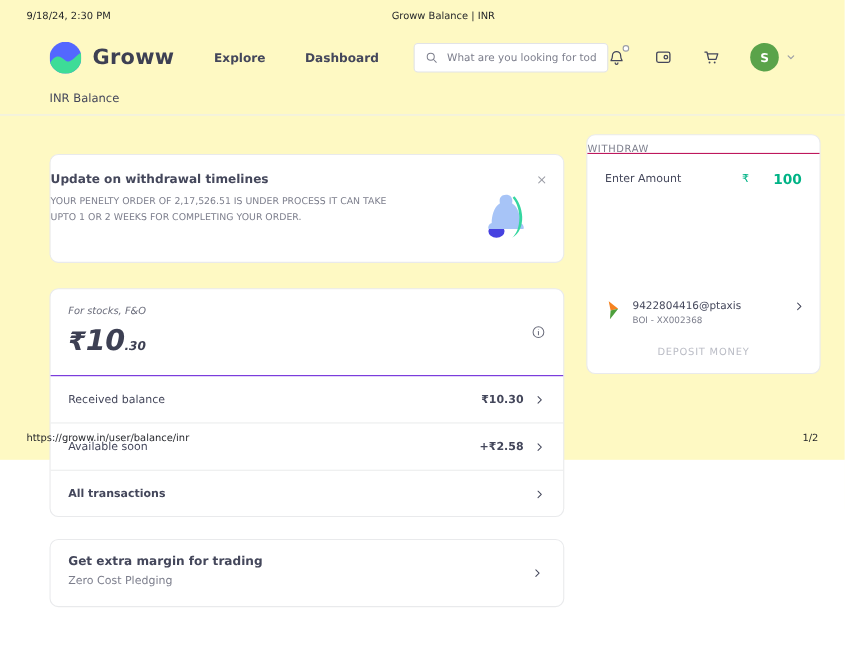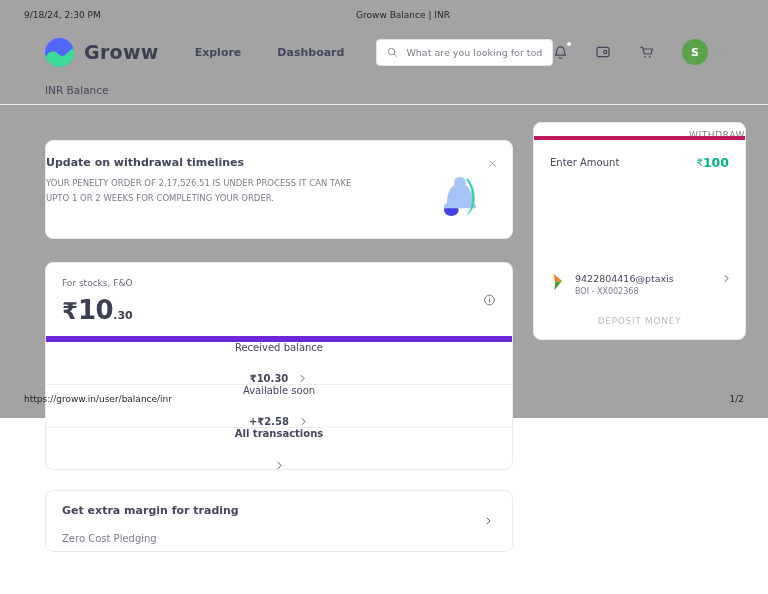--- a/index.html
+++ b/index.html
@@ -1,17 +1,17 @@
 <!DOCTYPE html>
 <html><head>
 <meta charset="utf-8">
 <style>
   * { margin:0; padding:0; box-sizing:border-box; }
   html,body { width:768px; height:594px; background:#fff; font-family:"DejaVu Sans","Liberation Sans",sans-serif; color:#44475b; overflow:hidden; }
-  .canvas { position:relative; width:768px; height:418px; background:#a3a3a3; }
+  .canvas { position:relative; width:768px; height:418px; background:#fef9c3; }
 
   
   .print-header { position:absolute; top:10px; left:24px; right:24px; height:12px; font-size:9px; color:#1f2126; }
   .ph-title { position:absolute; left:50%; transform:translateX(-50%);padding-left:38px; }
   .print-footer { position:absolute; bottom:12px; left:24px; right:24px; height:12px; font-size:9px; color:#1f2126; }
   .pf-page { position:absolute; right:0; top:0; }
 
   
   .app-header { position:absolute; top:33px; left:45px; right:44px; height:38px; display:flex; align-items:center; }
   .logo-wrap { display:flex; align-items:center; cursor:pointer; }
@@ -34,48 +34,48 @@
 
   
   .notice-card { left:45px; top:140px; width:468px; height:99px; padding:15px 0; }
   .notice-title { font-size:11px; font-weight:bold; color:#44475b; }
   .notice-body { margin-top:7px; width:330px; font-size:8.5px; line-height:1.75; color:#7c7e8c; }
   .notice-close { position:absolute; top:13px; right:14px; cursor:pointer; }
   .notice-bell { position:absolute; right:26px; top:30px; }
 
   
   .balance-card { left:45px; top:262px; width:468px; height:208px; }
-  .balance-top { position:relative; height:79px; padding:15px 16px; border-bottom:6px solid #6d28d9; }
+  .balance-top { position:relative; height:79px; padding:15px 16px; border-bottom:1px solid #6d28d9;font-style:italic; }
   .balance-label { font-size:9px; color:#696b7a; }
   .balance-amount { margin-top:7px; color:#3d4053; }
   .rupee-big { font-size:23px; font-weight:bold; }
   .amount-major { font-size:26px; font-weight:bold; letter-spacing:-0.5px; }
   .amount-minor { font-size:11px; font-weight:bold; }
   .info-btn { position:absolute; right:16px; top:50%; transform:translateY(-50%); cursor:pointer; display:flex; }
-  .b-row { height:43px; display:flex; align-items:center; justify-content:space-between; padding:0 16px; border-bottom:1px solid #eceded; cursor:pointer;flex-direction:column; }
+  .b-row { height:43px; display:flex; align-items:center; justify-content:space-between; padding:0 16px; border-bottom:1px solid #eceded; cursor:pointer; }
   .b-row:last-child { border-bottom:none; }
   .b-row-label { font-size:10px; color:#44475b; }
   .b-row:last-child .b-row-label { font-weight:600; }
   .b-row-right { display:flex; align-items:center; gap:9px; }
   .b-row-value { font-size:10px; font-weight:600; color:#44475b; }
 
   
   .margin-card { left:45px; top:490px; width:468px; height:62px; padding:13px 16px; }
   .margin-title { font-size:11px; font-weight:bold; color:#44475b; }
-  .margin-sub { margin-top:16px; font-size:10px; color:#7c7e8c; }
+  .margin-sub { margin-top:6px; font-size:10px; color:#7c7e8c; }
   .margin-chevron { position:absolute; right:18px; top:50%; transform:translateY(-50%); display:flex; }
 
   
   .withdraw-card { left:533px; top:122px; width:213px; height:218px; }
-  .tab-clip { height:17px; overflow:hidden; text-align:right; border-bottom:4px solid #be185d; }
+  .tab-clip { height:17px; overflow:hidden; text-align:left; border-bottom:1px solid #be185d; }
   .tab-clip span { display:inline-block; margin-top:-6px; font-size:9px; letter-spacing:0.6px; color:#7c7e8c; }
   .amount-row { display:flex; align-items:center; padding:15px 16px 0 16px; }
   .amount-label { flex:1; font-size:10px; color:#44475b; }
   .cur-green { font-size:10px; color:#00b386; }
-  .amount-green { font-size:12.5px; font-weight:bold; color:#00b386; }
+  .amount-green { font-size:12.5px; font-weight:bold; color:#00b386; margin-left:22px; }
   .chip-row { display:flex; justify-content:flex-end; padding:17px 14px 0 0; }
   .chip { border:1px solid #00b386; border-radius:11px; padding:3px 9px; font-size:8px; color:#44475b; cursor:pointer; background:#fff; }
   .upi-row { position:absolute; left:16px; right:13px; top:150px; display:flex; align-items:flex-start; cursor:pointer; }
   .upi-texts { margin-left:10px; }
   .upi-id { font-size:9.5px; color:#44475b; }
   .upi-bank { margin-top:3px; font-size:8px; color:#7c7e8c; }
   .upi-chevron { margin-left:auto; display:flex; }
   .deposit-btn { position:absolute; left:0; right:0; bottom:13px; text-align:center; font-size:9px; letter-spacing:0.7px; color:#babcc5; cursor:pointer; }
 </style>
 </head>

